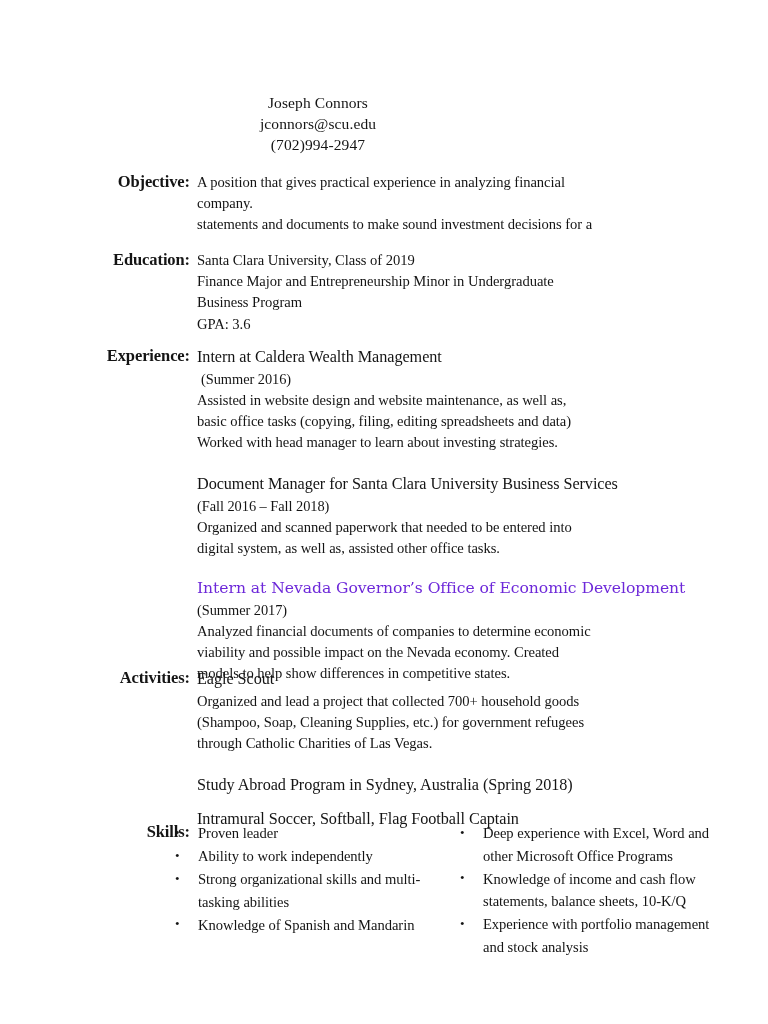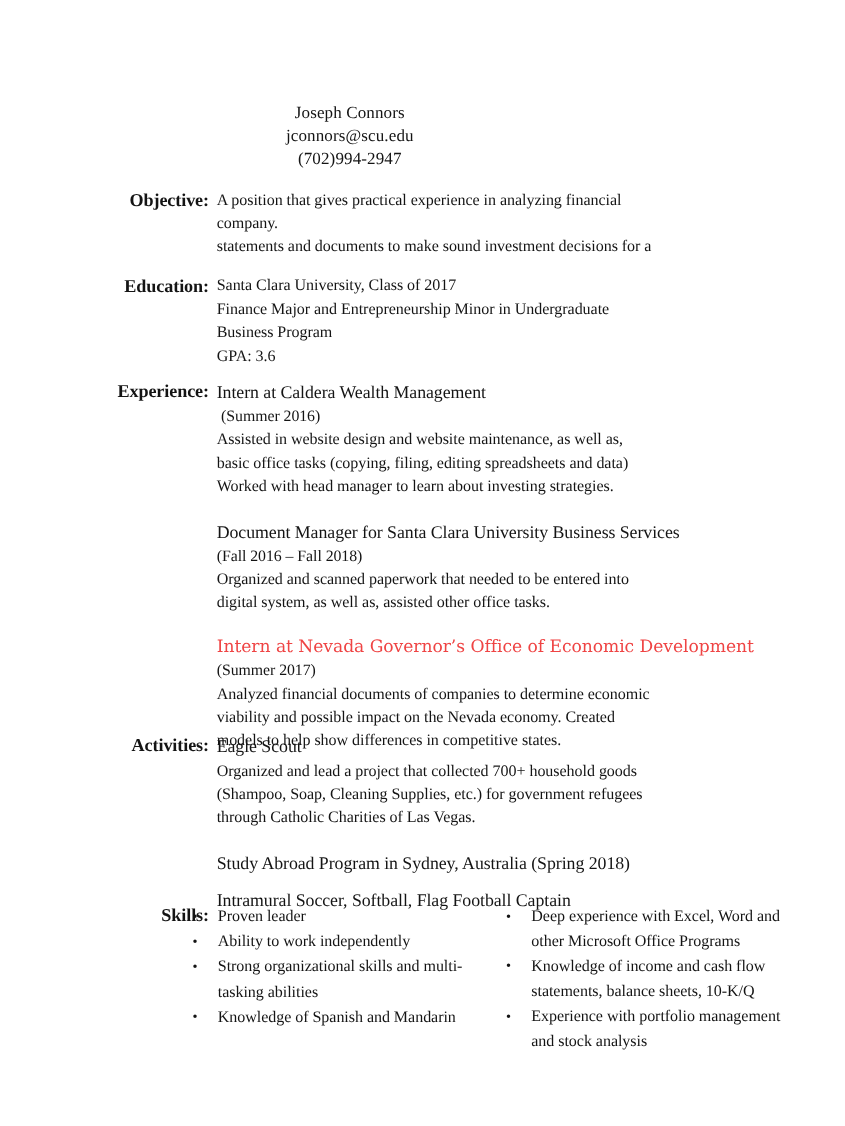--- a/index.html
+++ b/index.html
@@ -71,21 +71,21 @@
     line-height: 23px !important;
     letter-spacing: -0.1px;
   }
   
   .title-alt {
     font-size: 15.6px !important;
     line-height: 23px !important;
     font-family: "DejaVu Serif", "Liberation Serif", serif;
     font-weight: 400;
     letter-spacing: -0.55px;
-    color: #ef4444;
+    color: #6d28d9;
   }
   .sub {
     font-size: 14.4px !important;
     line-height: 20.5px !important;
   }
   .indent {
     padding-left: 4px;
   }
 
   .block {
@@ -144,21 +144,21 @@
     <div class="body">
       <p>A position that gives practical experience in analyzing financial</p>
       <p>company.</p>
       <p>statements and documents to make sound investment decisions for a</p>
     </div>
   </div>
 
   <div class="section" style="top:250px;">
     <div class="label">Education:</div>
     <div class="body">
-      <p>Santa Clara University, Class of 2017</p>
+      <p>Santa Clara University, Class of 2019</p>
       <p>Finance Major and Entrepreneurship Minor in Undergraduate</p>
       <p>Business Program</p>
       <p>GPA: 3.6</p>
     </div>
   </div>
 
   <div class="section" style="top:346px;">
     <div class="label">Experience:</div>
     <div class="body">
 

